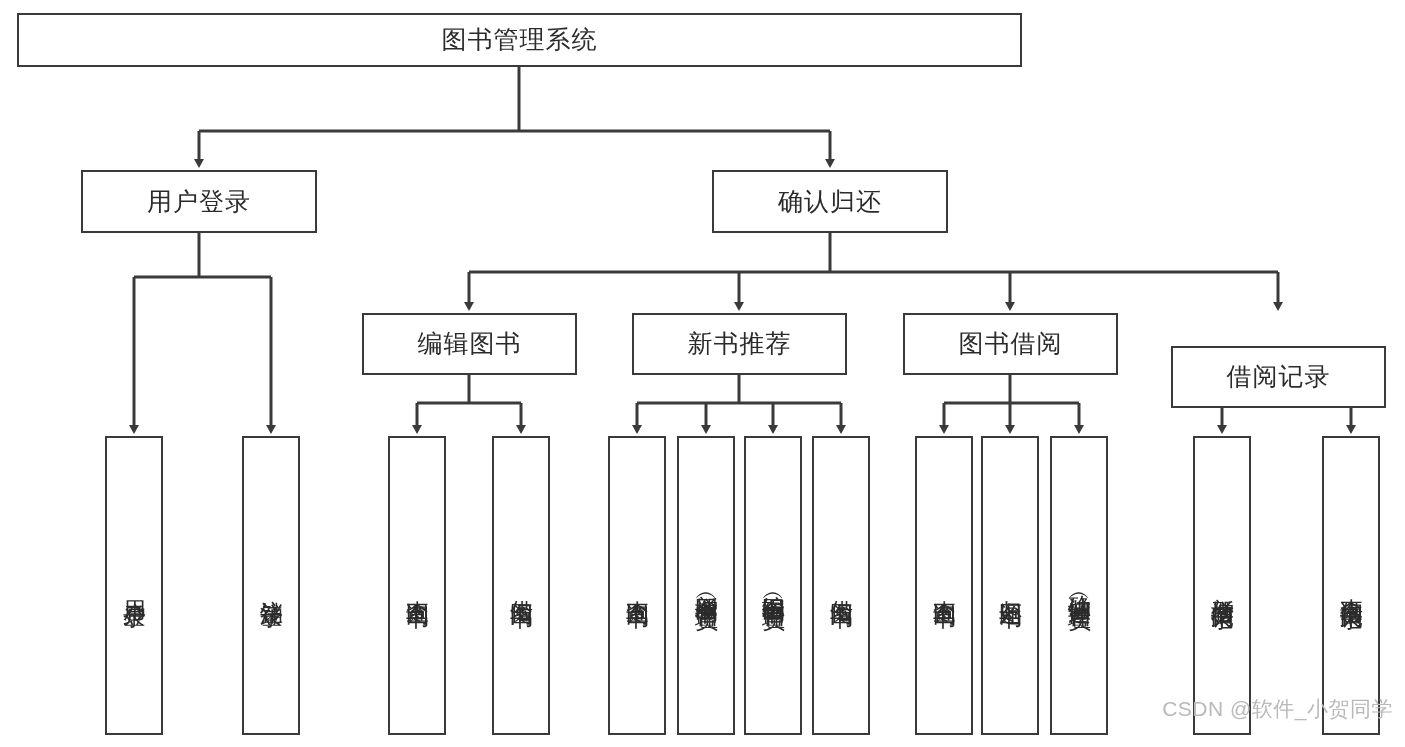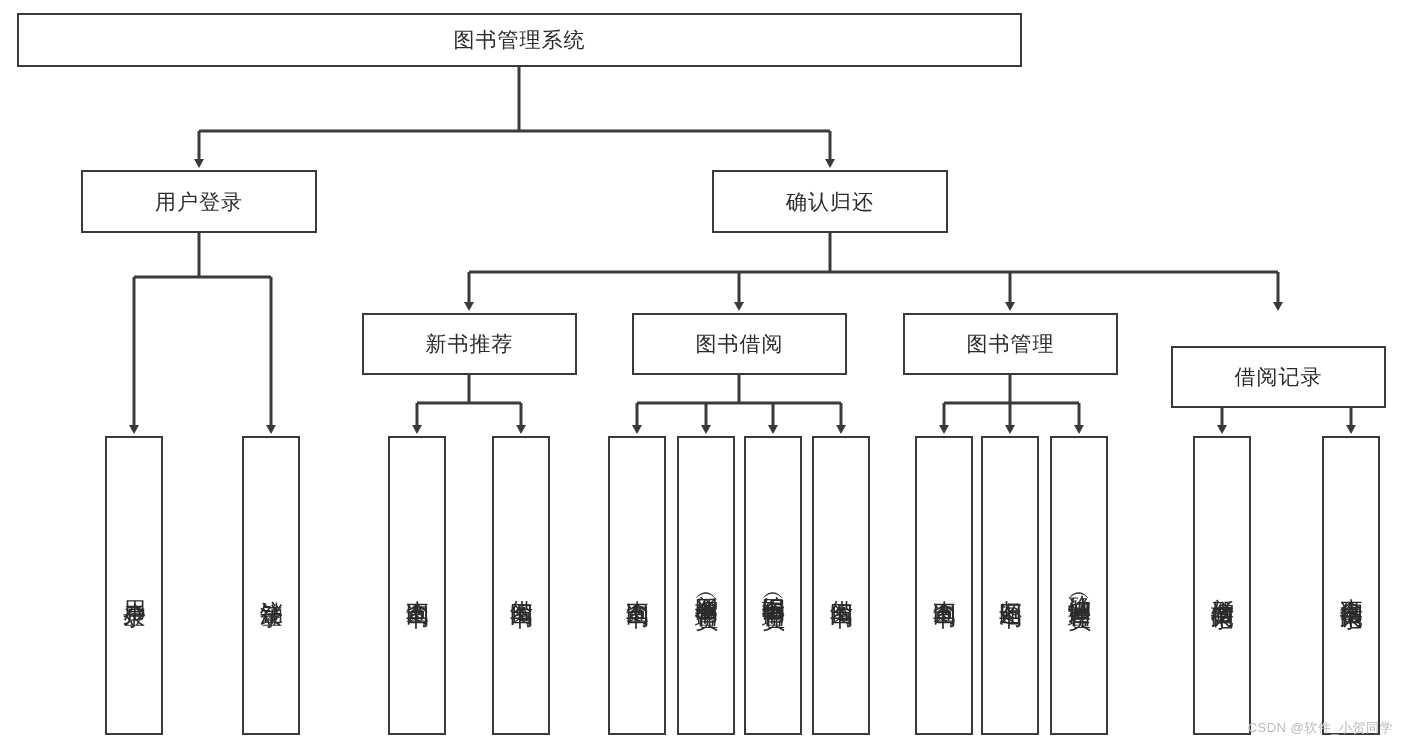--- a/index.html
+++ b/index.html
@@ -32,21 +32,21 @@
     position: absolute;
     box-sizing: border-box;
     background: #ffffff;
     border: 2px solid #3a3a3a;
     display: flex;
     align-items: center;
     justify-content: center;
     color: #2b2b2b;
   }
   .node.horizontal {
-    font-size: 21px;
+    font-size: 25px;
     letter-spacing: 1px;
   }
   .node.horizontal .node-label {
     line-height: 1.1;
     white-space: nowrap;
   }
   .node.vertical {
     align-items: center;
     justify-content: center;
   }
@@ -55,22 +55,22 @@
     text-orientation: upright;
     font-size: 23px;
     line-height: 1.12;
     letter-spacing: 2px;
     white-space: nowrap;
     display: block;
   }
   .watermark {
     position: absolute;
     right: 12px;
-    bottom: 10px;
-    font-size: 13px;
+    bottom: 24px;
+    font-size: 21px;
     color: #b9b9b9;
     white-space: nowrap;
     letter-spacing: 0.5px;
   }
 </style>
 </head>
 <body>
 
 <div id="diagram-root">
 
@@ -130,29 +130,29 @@
 
   <div class="node horizontal" style="left:81px; top:170px; width:236px; height:63px;">
     <span class="node-label">用户登录</span>
   </div>
 
   <div class="node horizontal" style="left:712px; top:170px; width:236px; height:63px;">
     <span class="node-label">确认归还</span>
   </div>
 
   <div class="node horizontal" style="left:362px; top:313px; width:215px; height:62px;">
+    <span class="node-label">编辑图书</span>
+  </div>
+
+  <div class="node horizontal" style="left:632px; top:313px; width:215px; height:62px;">
     <span class="node-label">新书推荐</span>
   </div>
 
-  <div class="node horizontal" style="left:632px; top:313px; width:215px; height:62px;">
+  <div class="node horizontal" style="left:903px; top:313px; width:215px; height:62px;">
     <span class="node-label">图书借阅</span>
-  </div>
-
-  <div class="node horizontal" style="left:903px; top:313px; width:215px; height:62px;">
-    <span class="node-label">图书管理</span>
   </div>
 
   <div class="node horizontal" style="left:1171px; top:313px; width:215px; height:62px;margin-top:33px;">
     <span class="node-label">借阅记录</span>
   </div>
 
   <div class="node vertical" style="left:105px; top:436px; width:58px; height:299px;">
     <span class="node-label">用户登录</span>
   </div>
 

